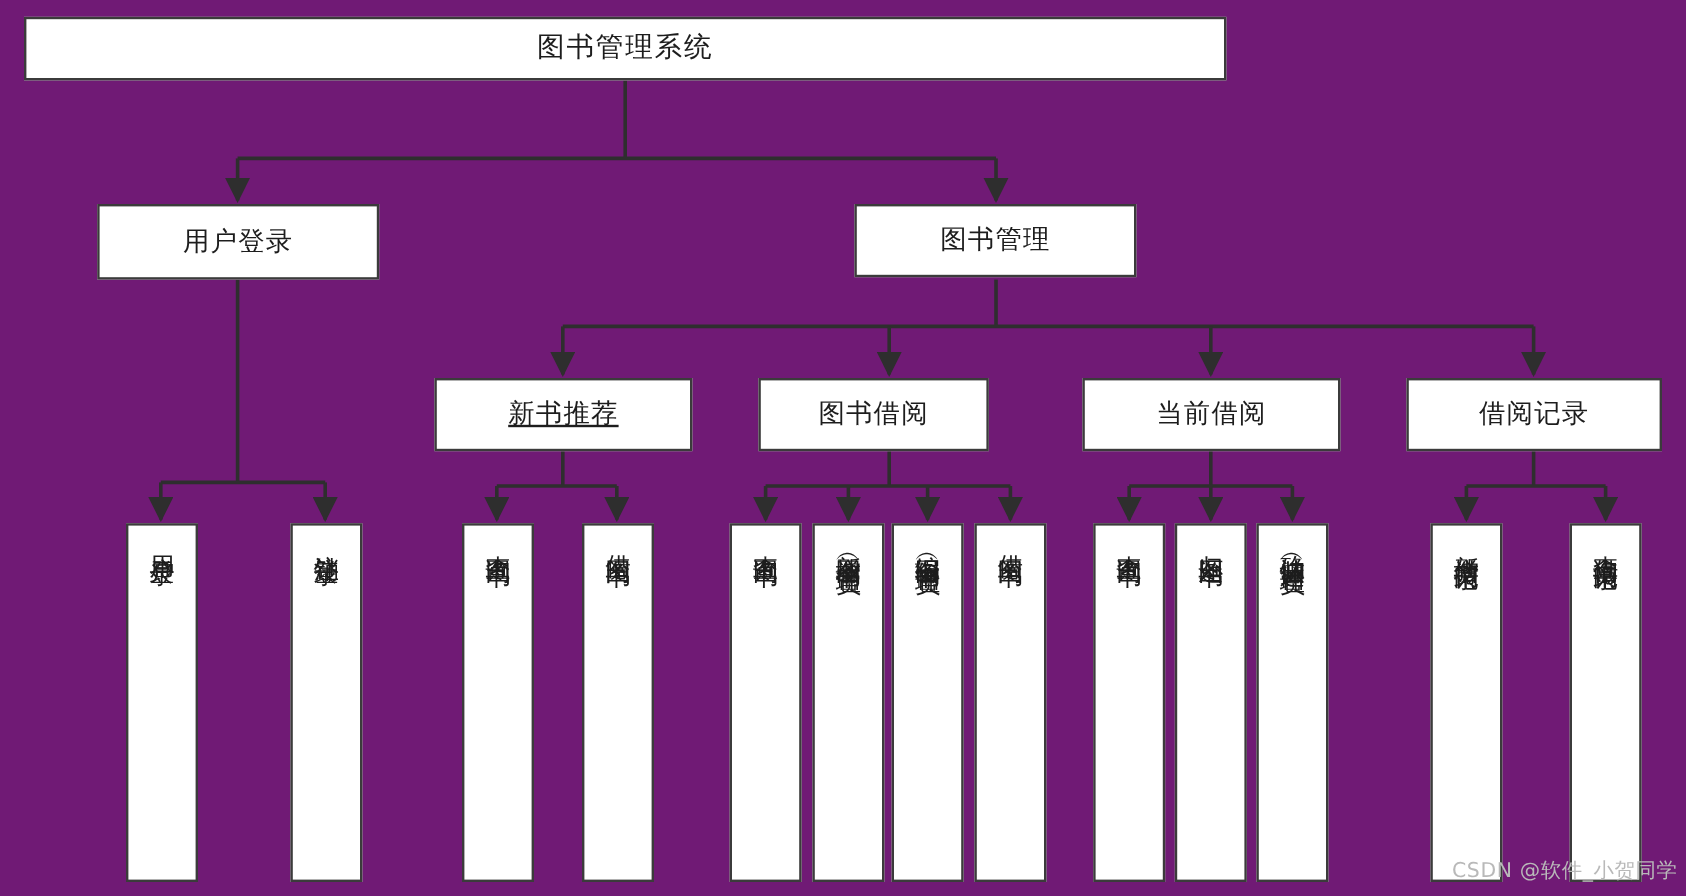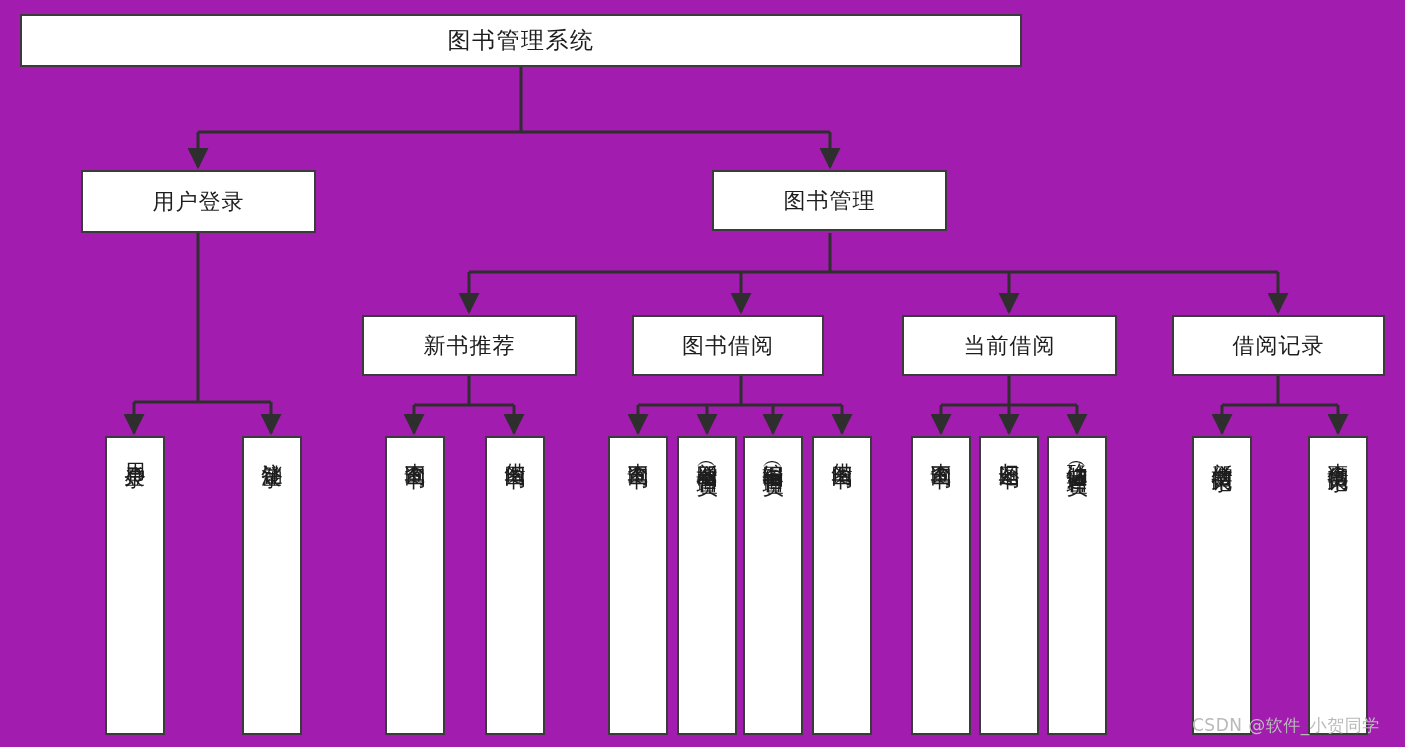--- a/index.html
+++ b/index.html
@@ -8,21 +8,21 @@
     padding: 0;
     background: #ffffff;
   }
   body {
     font-family: "DejaVu Sans", "Liberation Sans", sans-serif;
   }
   #diagram-root {
     position: relative;
     width: 1405px;
     height: 747px;
-    background: #a21caf;
+    background: #701a75;
     overflow: hidden;
   }
   #edges-layer {
     position: absolute;
     left: 0;
     top: 0;
     width: 1405px;
     height: 747px;
     pointer-events: none;
   }
@@ -66,20 +66,21 @@
     margin: 0 auto;
   }
   .watermark {
     position: absolute;
     color: #b9b9b9;
     font-size: 17px;
     letter-spacing: 0.5px;
     white-space: nowrap;
     z-index: 5;
     user-select: none;
+    padding-left: 18px;
   }
 </style>
 </head>
 <body>
 
 <div id="diagram-root">
 
   <svg id="edges-layer" viewBox="0 0 1405 747" width="1405" height="747" xmlns="http://www.w3.org/2000/svg">
     <defs>
       <marker id="arrowhead" viewBox="0 0 10 10" refX="9" refY="5" markerWidth="7" markerHeight="7" orient="auto-start-reverse">
@@ -134,21 +135,21 @@
     <span class="node-label">图书管理系统</span>
   </div>
 
   <div class="node h" style="left:81px; top:170px; width:235px; height:63px;">
     <span class="node-label">用户登录</span>
   </div>
   <div class="node h" style="left:712px; top:170px; width:235px; height:61px;">
     <span class="node-label">图书管理</span>
   </div>
 
-  <div class="node h" style="left:362px; top:315px; width:215px; height:61px;">
+  <div class="node h" style="left:362px; top:315px; width:215px; height:61px;text-decoration:underline;">
     <span class="node-label">新书推荐</span>
   </div>
   <div class="node h" style="left:632px; top:315px; width:192px; height:61px;">
     <span class="node-label">图书借阅</span>
   </div>
   <div class="node h" style="left:1172px; top:315px; width:213px; height:61px;">
     <span class="node-label">借阅记录</span>
   </div>
   <div class="node h" style="left:902px; top:315px; width:215px; height:61px;">
     <span class="node-label">当前借阅</span>

